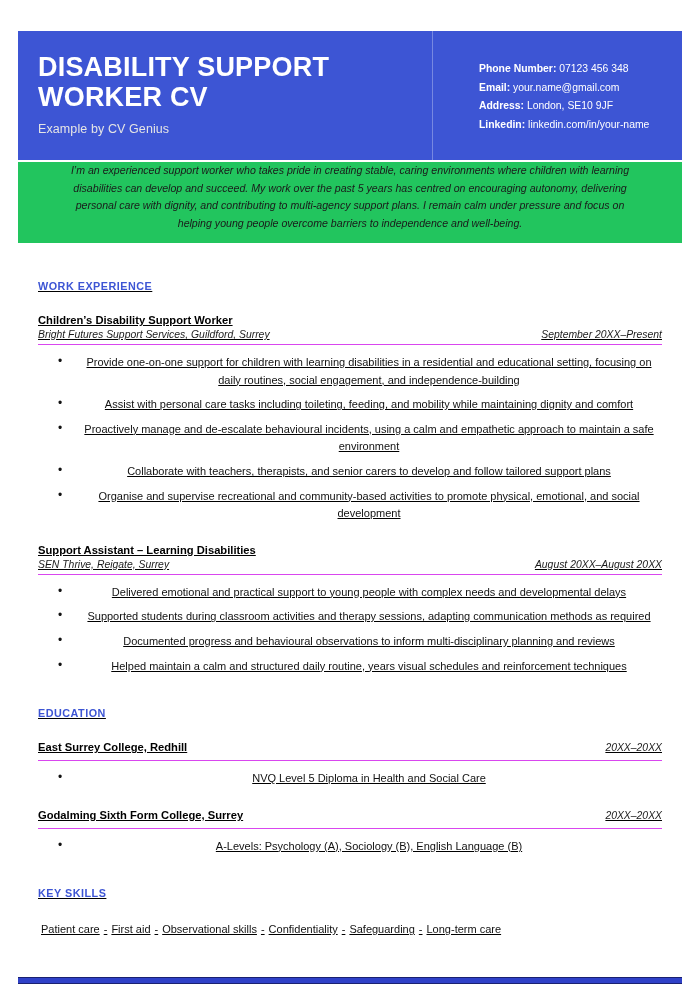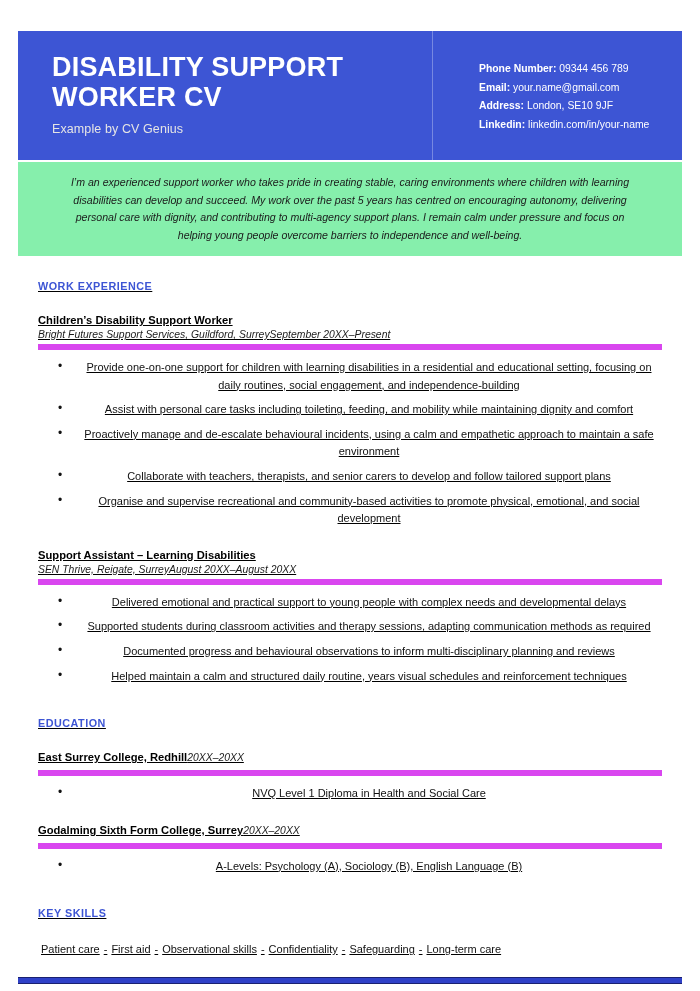--- a/index.html
+++ b/index.html
@@ -27,21 +27,21 @@
     top: 31px;
     width: 664px;
     height: 129px;
     background: #3d55d4;
     display: flex;
     flex-direction: row;
   }
 
   .header-left {
     width: 414px;
-    padding: 21px 0 0 34px;
+    padding: 21px 0 0 20px;
     position: relative;
   }
 
   .header-divider {
     position: absolute;
     left: 414px;
     top: 0;
     width: 1px;
     height: 129px;
     background: rgba(255,255,255,0.30);
@@ -76,24 +76,24 @@
   }
   .contact-line .lbl { font-weight: bold; }
   .contact-line .val { font-weight: normal; }
 
   
   .summary {
     position: absolute;
     left: 18px;
     top: 162px;
     width: 664px;
-    height: 94px;
-    background: #86efac;
+    height: 81px;
+    background: #22c55e;
     display: flex;
-    align-items: center;
+    align-items: flex-start;
     justify-content: center;
   }
 
   .summary-text {
     width: 560px;
     text-align: center;
     font-size: 10.6px;
     font-style: italic;
     line-height: 17.5px;
     color: #1a1a1a;
@@ -122,27 +122,27 @@
 
   .entry-title {
     font-size: 11.2px;
     font-weight: bold;
     color: #000000;
     margin-bottom: 3px;
   }
 
   .entry-meta {
     display: flex;
-    justify-content: flex-start;
+    justify-content: space-between;
     align-items: baseline;
     font-size: 10.4px;
     font-style: italic;
     color: #1a1a1a;
     padding-bottom: 4px;
-    border-bottom: 6px solid #d946ef;
+    border-bottom: 1px solid #d946ef;
   }
 
   .entry-org { }
   .entry-dates { white-space: nowrap; }
 
   ul.bullets {
     list-style: none;
     margin: 9px 0 0 0;
     padding: 0;
     text-align: center;
@@ -198,21 +198,21 @@
 
   <div class="header">
     <div class="header-left">
       <div class="cv-title">DISABILITY SUPPORT WORKER CV</div>
       <div class="cv-subtitle">Example by CV Genius</div>
     </div>
     <div class="header-divider"></div>
     <div class="header-right">
       <div class="contact-line">
         <span class="lbl">Phone Number:</span>
-        <span class="val">09344 456 789</span>
+        <span class="val">07123 456 348</span>
       </div>
       <div class="contact-line">
         <span class="lbl">Email:</span>
         <span class="val">your.name@gmail.com</span>
       </div>
       <div class="contact-line">
         <span class="lbl">Address:</span>
         <span class="val">London, SE10 9JF</span>
       </div>
       <div class="contact-line">
@@ -267,21 +267,21 @@
 
     <div class="section">
       <div class="section-title">EDUCATION</div>
 
       <div class="entry">
         <div class="entry-meta">
           <span class="entry-title" style="font-style:normal;">East Surrey College, Redhill</span>
           <span class="entry-dates">20XX–20XX</span>
         </div>
         <ul class="bullets edu-bullets">
-          <li>NVQ Level 1 Diploma in Health and Social Care</li>
+          <li>NVQ Level 5 Diploma in Health and Social Care</li>
         </ul>
       </div>
 
       <div class="spacer-entry"></div>
 
       <div class="entry">
         <div class="entry-meta">
           <span class="entry-title" style="font-style:normal;">Godalming Sixth Form College, Surrey</span>
           <span class="entry-dates">20XX–20XX</span>
         </div>

